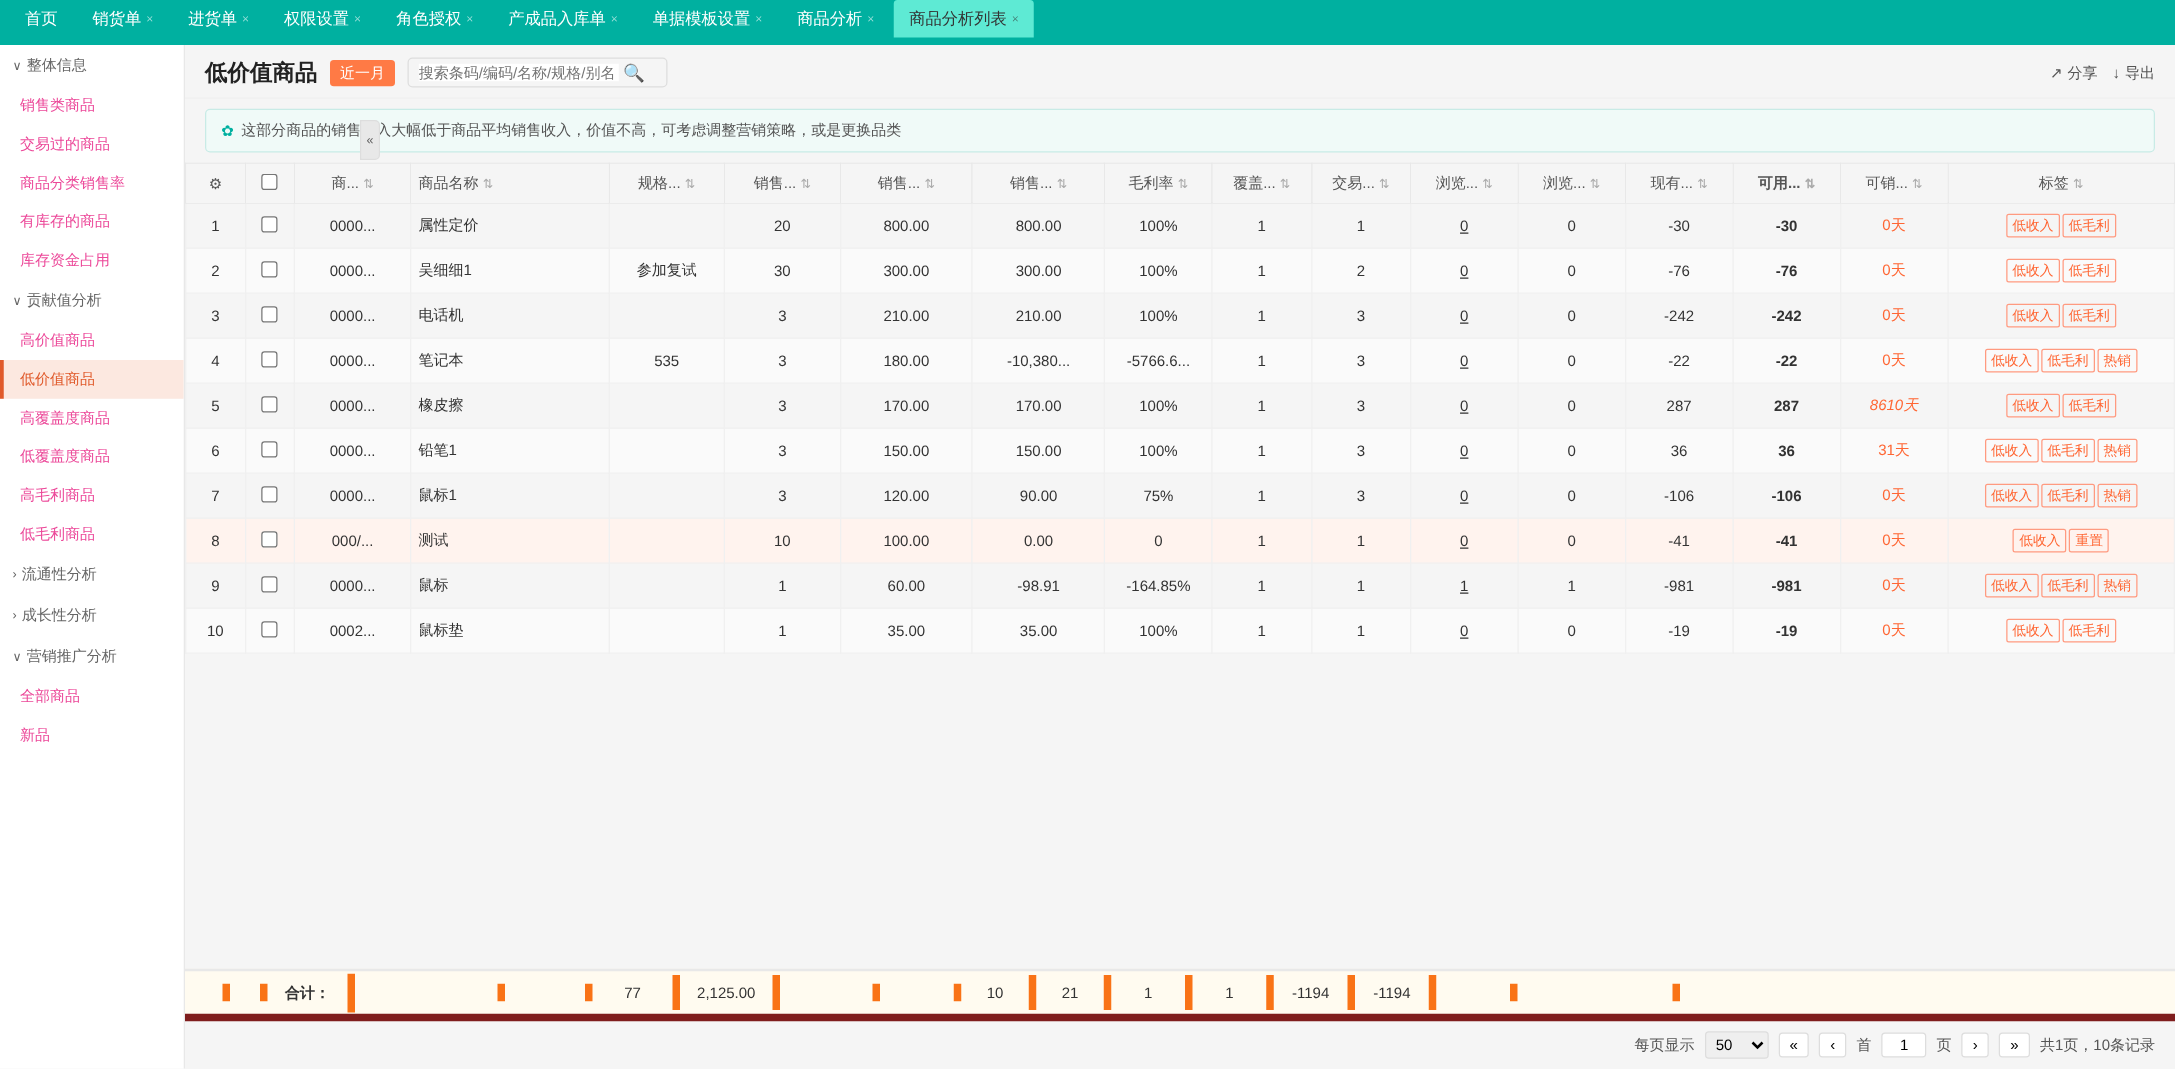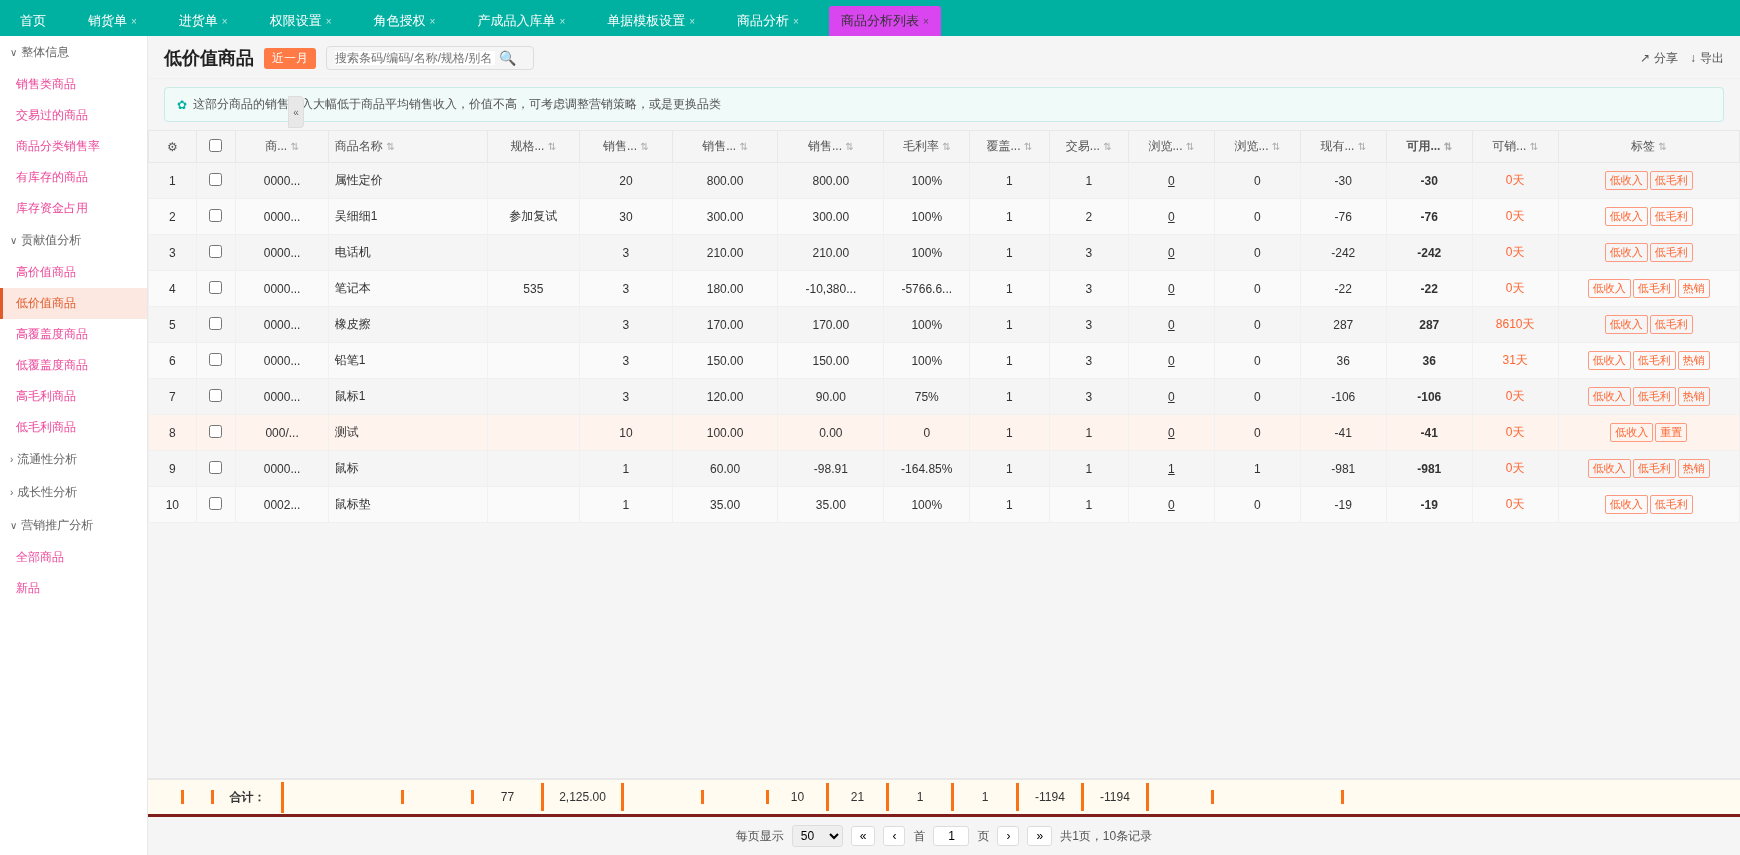--- a/index.html
+++ b/index.html
@@ -3,36 +3,37 @@
   <meta charset="utf-8">
   <style>
     * { margin: 0; padding: 0; box-sizing: border-box; }
     body { font-family: 'Microsoft YaHei', Arial, sans-serif; font-size: 12px; background: #f5f5f5; color: #333; overflow: hidden; }
 
     
     .top-nav {
       background: #00b0a0;
       height: 36px;
       display: flex;
-      align-items: flex-end;
+      align-items: flex-start;
       padding: 0 8px;
-      gap: 18px;
+      gap: 4px;
+      font-family: Liberation Serif, serif;
     }
     .nav-item {
       color: #fff;
       padding: 6px 12px;
       cursor: pointer;
       font-size: 13px;
       border-radius: 3px 3px 0 0;
       white-space: nowrap;
       display: flex;
       align-items: center;
       gap: 4px;
     }
-    .nav-item.active { background: #d946ef; color: #333; }
+    .nav-item.active { background: #5eead4; color: #333; }
     .nav-close { font-size: 10px; opacity: 0.7; cursor: pointer; }
 
     
     .main-layout {
       display: flex;
       height: calc(855px - 36px);
     }
 
     
     .sidebar {
@@ -165,23 +166,23 @@
       margin: 1px;
     }
     .tag-label.hot { border-color: #ff9a80; color: #ff6633; }
     .underline { text-decoration: underline; cursor: pointer; color: #333; }
     .checkbox-cell { width: 30px; }
 
     
     .pagination {
       display: flex;
       align-items: center;
-      justify-content: center;
+      justify-content: flex-end;
       padding: 8px 16px;
-      border-top: 3px solid #7f1d1d;
+      border-top: 6px solid #7f1d1d;
       gap: 8px;
       font-size: 12px;
       color: #555;
     }
     .page-size-select {
       border: 1px solid #ddd;
       border-radius: 3px;
       padding: 2px 4px;
       font-size: 12px;
     }
@@ -260,21 +261,21 @@
 
     .footer-row {
       display: flex;
       align-items: center;
       background: #fffbf0;
       border-top: 2px solid #e8e8e8;
       min-height: 36px;
     }
 
     .footer-cell {
-      border-right: 3px solid #f97316;
+      border-right: 6px solid #f97316;
       padding: 7px 6px;
       text-align: center;
       font-size: 12px;
     }
   </style>
 </head>
 <body>
 
 <div class="top-nav">
   <div class="nav-item">
@@ -533,21 +534,21 @@
     <td class="col-sale1">3</td>
     <td class="col-sale2">170.00</td>
     <td class="col-sale3">170.00</td>
     <td class="col-profit">100%</td>
     <td class="col-cover">1</td>
     <td class="col-trade">3</td>
     <td class="col-browse1"><span class="underline">0</span></td>
     <td class="col-browse2">0</td>
     <td class="col-stock1">287</td>
     <td class="col-stock2">287</td>
-    <td class="col-sellable" style="color:#ff6633;">8610天</td>
+    <td class="col-sellable" style="color:#ff6633;font-style:italic;">8610天</td>
     <td class="col-tag"><span class="tag-label">低收入</span><span class="tag-label">低毛利</span></td>
   </tr>
             <tr style="background: rgb(250, 250, 250);">
     <td class="col-settings">6</td>
     <td class="col-check checkbox-cell">
       <input type="checkbox" style="">
     </td>
     <td class="col-code">0000...</td>
     <td class="col-name" style="text-align:left;">铅笔1</td>
     <td class="col-spec"></td>

